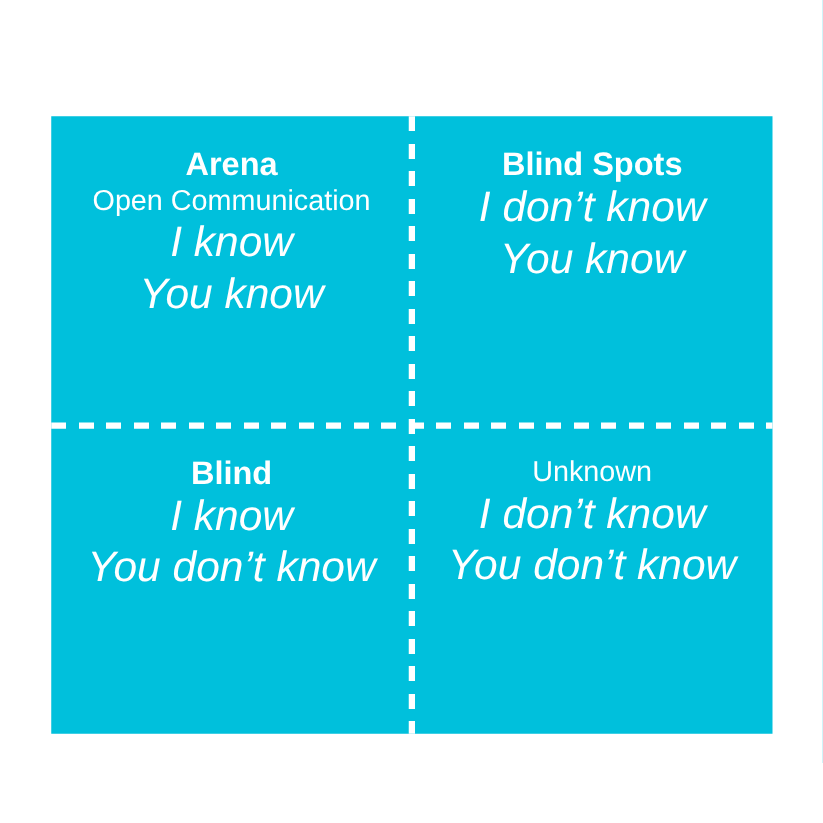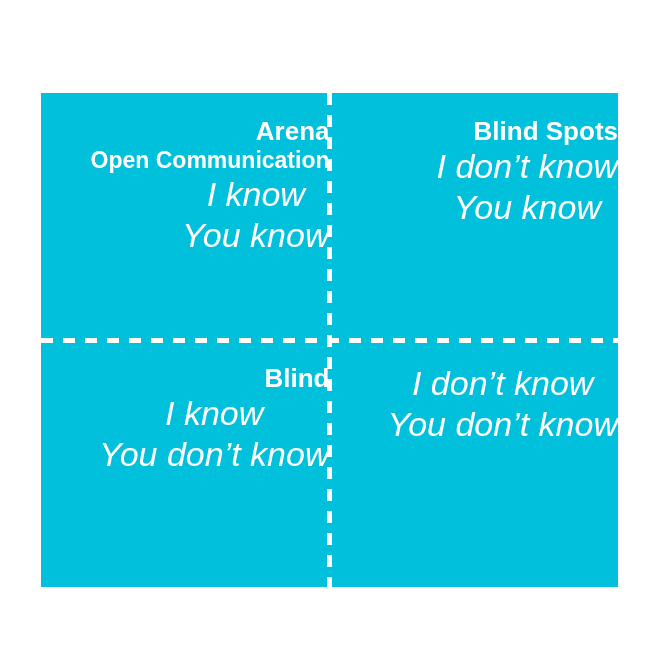--- a/index.html
+++ b/index.html
@@ -22,34 +22,34 @@
     width: 577px;
     height: 494px;
     background: #00C0DC;
     display: grid;
     grid-template-columns: 1fr 1fr;
     grid-template-rows: 1fr 1fr;
   }
   .quadrant {
     display: flex;
     flex-direction: column;
-    align-items: flex-end;
+    align-items: center;
     padding-top: 23px;
     color: #ffffff;
     text-align: center;
   }
   .q-title {
     margin: 0;
     font-size: 26px;
     font-weight: 700;
     line-height: 30px;
   }
   .q-subtitle {
     font-size: 23px;
-    font-weight: 700;
+    font-weight: 400;
     line-height: 28px;
   }
   .q-knowledge {
     font-style: italic;
     font-size: 34px;
     line-height: 41px;
   }
   .divider-v {
     position: absolute;
     left: 50%;
@@ -104,20 +104,21 @@
 
     <section class="quadrant">
       <h2 class="q-title">Blind</h2>
       <div class="q-knowledge">
         <div class="q-line">I know</div>
         <div class="q-line">You don’t know</div>
       </div>
     </section>
 
     <section class="quadrant">
+      <div class="q-subtitle">Unknown</div>
       <div class="q-knowledge">
         <div class="q-line">I don’t know</div>
         <div class="q-line">You don’t know</div>
       </div>
     </section>
 
     <div class="divider-v"></div>
     <div class="divider-h"></div>
   </div>
 </div>

